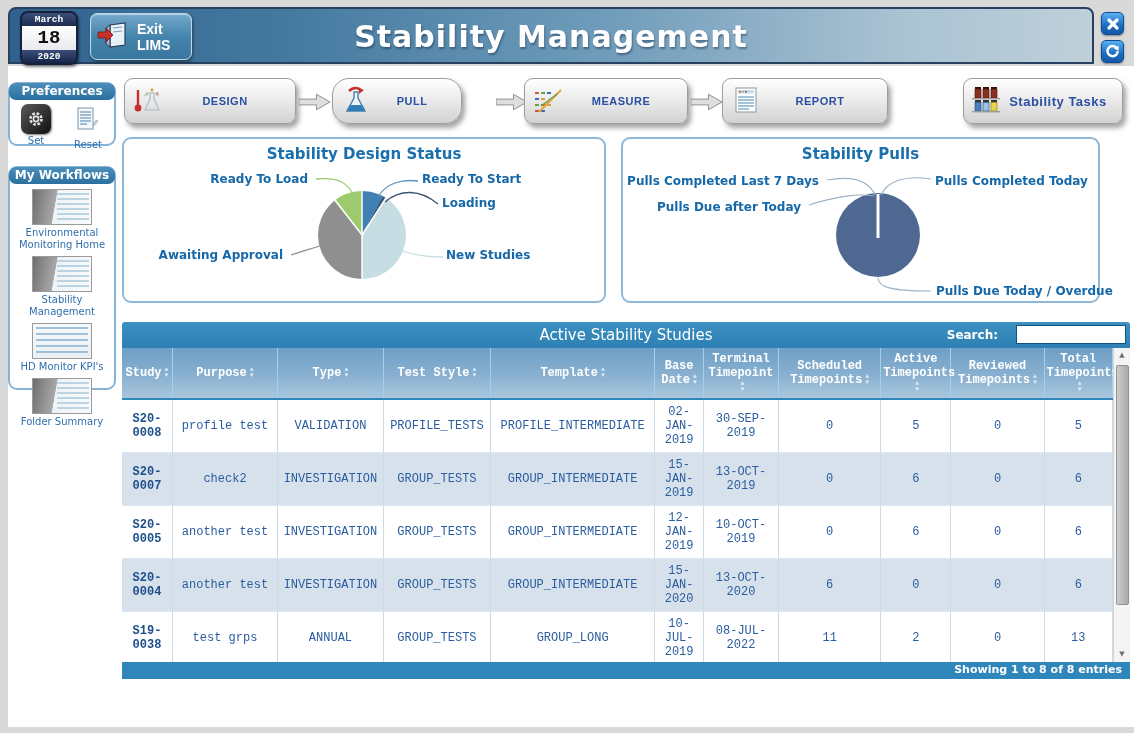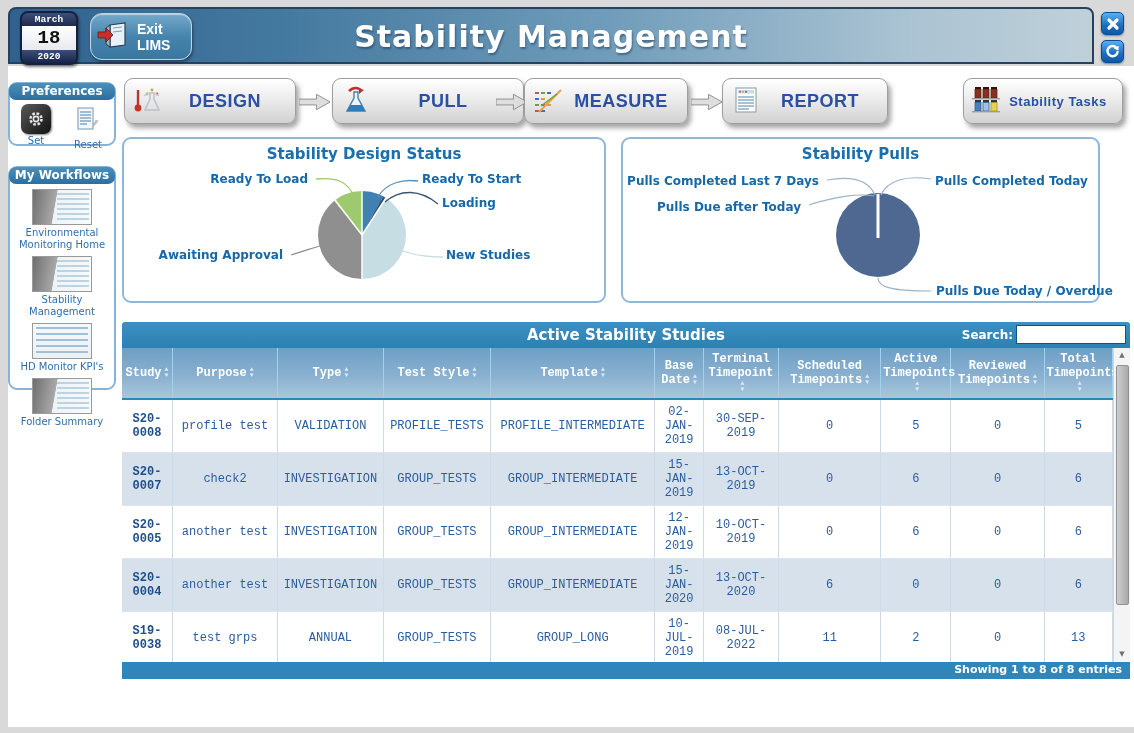--- a/index.html
+++ b/index.html
@@ -11,21 +11,21 @@
     background:linear-gradient(90deg,#30618f 0%,#44799f 25%,#6f9cba 55%,#a9c2d2 82%,#bfd0da 100%);
     border:2px solid #27415f;border-radius:8px 8px 0 0;box-sizing:border-box;}
   .app-title{position:absolute;left:0;right:0;top:10px;text-align:center;color:#ffffff;
     font-size:30px;font-weight:bold;letter-spacing:1px;text-shadow:1px 2px 2px rgba(20,40,70,.45);}
   .calendar{position:absolute;left:10px;top:2px;width:54px;height:50px;border:2px solid #15203c;border-radius:8px;
     background:#223457;overflow:hidden;box-shadow:1px 2px 3px rgba(0,0,0,.5);font-family:Liberation Mono, monospace;}
   .cal-month{height:13px;line-height:13px;text-align:center;color:#fff;font-size:9.5px;font-weight:bold;background:linear-gradient(#3b4f79,#1d2b4d);}
   .cal-day{height:24px;line-height:24px;text-align:center;color:#111;font-size:19px;font-weight:bold;background:linear-gradient(#ffffff,#e7e9ee);}
   .cal-year{height:13px;line-height:13px;text-align:center;color:#fff;font-size:9.5px;font-weight:bold;background:linear-gradient(#3b4f79,#16244a);}
   .exit-btn{position:absolute;left:80px;top:4px;width:102px;height:47px;display:flex;align-items:center;gap:6px;
-    background:linear-gradient(#74a9ca,#4584ad 50%,#3a779f);border:1px solid #bcd6e8;border-radius:12px;cursor:pointer;
+    background:linear-gradient(#74a9ca,#4584ad 50%,#3a779f);border:1px solid #bcd6e8;border-radius:7px;cursor:pointer;
     box-shadow:inset 0 1px 1px rgba(255,255,255,.5),1px 2px 3px rgba(0,0,0,.4);padding:2px 6px;box-sizing:border-box;}
   .exit-text{color:#fff;font-weight:bold;font-size:14px;line-height:16px;text-align:left;}
   .win-btn{position:absolute;left:1101px;width:23px;height:23px;border:1px solid #0c4c94;border-radius:5px;
     background:linear-gradient(#58b0f2,#1c6dc2 60%,#1257a5);cursor:pointer;padding:0;display:flex;align-items:center;justify-content:center;
     box-shadow:0 1px 2px rgba(0,0,0,.4);}
   .win-close{top:12px;} .win-refresh{top:40px;}
 
   
   .panel{position:absolute;background:#fff;border:2px solid #86b4d6;border-radius:9px;box-sizing:border-box;}
   .panel-head{margin:-1px -1px 0 -1px;height:17px;line-height:17px;border-radius:7px 7px 7px 7px;text-align:center;
@@ -42,37 +42,37 @@
   .thumb::after{content:"";position:absolute;right:2px;top:3px;width:32px;height:28px;
     background:repeating-linear-gradient(#bcd3e4 0 2px,transparent 2px 5px);}
   .thumb-kpi{background:linear-gradient(#f6f9fb,#eaf0f5);}
   .thumb-kpi::after{left:3px;width:52px;background:repeating-linear-gradient(#9fc0d8 0 2px,transparent 2px 6px);}
   .wf-label{font-size:10px;color:#2f6fae;text-align:center;line-height:12px;margin-top:2px;}
 
   
   .step-btn{position:absolute;top:78px;height:46px;border:1px solid #9e9e9e;border-radius:9px;cursor:pointer;
     background:linear-gradient(#ffffff,#ececec 45%,#d2d2d2);box-shadow:3px 4px 5px rgba(90,90,90,.55);
     display:flex;align-items:center;box-sizing:border-box;padding:0 8px;}
-  .step-label{flex:1;text-align:center;color:#2b4fa2;font-weight:bold;font-size:18px;letter-spacing:.5px;}
+  .step-label{flex:1;text-align:center;color:#2b4fa2;font-weight:bold;font-size:11px;letter-spacing:.5px;}
   .step-arrow{position:absolute;top:92px;}
   .tasks-btn{left:963px;width:160px;}
 
   
   .chart-panel{position:absolute;top:137px;height:166px;background:#fff;border:2px solid #8fb8d8;border-radius:9px;box-sizing:border-box;}
   .panel1{left:122px;width:484px;} .panel2{left:621px;width:479px;}
   .chart-title{position:absolute;left:0;right:0;top:6px;text-align:center;color:#1a6fad;font-size:15px;font-weight:bold;}
   .pie1{position:absolute;left:194px;top:52px;width:88px;height:88px;border-radius:50%;}
   .pie-label{position:absolute;color:#1668a8;font-size:12px;font-weight:bold;white-space:nowrap;}
   .leader{position:absolute;left:0;top:0;pointer-events:none;}
 
   
   .tbl{position:absolute;left:122px;top:322px;width:1008px;}
   .tbl-titlebar{height:26px;background:linear-gradient(#3d90c1,#2c80b2);border-radius:3px 3px 0 0;position:relative;}
-  .tbl-title{position:absolute;left:0;right:0;top:4px;text-align:center;color:#fff;font-size:15px;font-weight:bold;}
-  .search-wrap{position:absolute;right:4px;top:3px;display:flex;align-items:center;gap:3px;}
+  .tbl-title{position:absolute;left:0;right:0;top:4px;text-align:center;color:#fff;font-size:15px;font-weight:normal;}
+  .search-wrap{position:absolute;right:4px;top:3px;display:flex;align-items:center;gap:18px;}
   .search-label{color:#fff;font-size:12px;font-weight:bold;}
   .search-input{width:104px;height:17px;border:1px solid #14527f;background:#fff;font-size:12px;padding:0 2px;}
   table{border-collapse:collapse;table-layout:fixed;width:calc(100% - 17px);font-family:Liberation Mono, monospace;}
   thead th{background:linear-gradient(#6d9fc6,#89b0d0 55%,#a9c6dc);color:#fff;font-size:12px;font-weight:bold;
     border-right:1px solid #9fd2ec;border-bottom:2px solid #2e86ba;padding:4px 2px;vertical-align:middle;cursor:pointer;}
   .sortico{display:inline-block;vertical-align:middle;margin-left:3px;font-size:6.5px;line-height:5.5px;color:#d9ecf7;}
   tbody td{font-size:12px;color:#2a5d9f;text-align:center;border-right:1px solid #ccdbe8;border-bottom:1px solid #dde6ee;
     padding:5px 3px;vertical-align:middle;word-wrap:break-word;line-height:14px;}
   tbody tr.even{background:#d7e1eb;}
   tbody td.study{font-weight:bold;color:#1d4f8c;}
@@ -191,21 +191,21 @@
         <path d="M11,11 C15,7 21,6 26,11" fill="none" stroke="#c9c9c9" stroke-width="1.2"></path>
       </svg>
     </span>
     <span class="step-label">DESIGN</span>
   </button>
   <span class="step-arrow" style="left:299px;">
     <svg width="32" height="20" viewBox="0 0 33 18">
         <polygon points="0,6 18,6 18,1 32,9 18,17 18,12 0,12" fill="#dedede" stroke="#8f8f8f" stroke-width="1"></polygon>
       </svg>
   </span>
-  <button class="step-btn" style="left:332px;width:192px;">
+  <button class="step-btn" style="left:332px;width:130px;border-radius:17px;">
     <span>
       <svg width="30" height="30" viewBox="0 0 30 30">
         <path d="M13,7 L17,7 L17,13 L24,26 L6,26 L13,13 Z" fill="#eef5fa" stroke="#4a7fa8" stroke-width="1.4"></path>
         <path d="M9.5,20 L20.5,20 L24,26 L6,26 Z" fill="#2e7cb8"></path>
         <path d="M8,6 C12,2 18,2 20,6" fill="none" stroke="#c62f2a" stroke-width="2.6"></path>
         <polygon points="18,3 23,5 18,9" fill="#c62f2a"></polygon>
       </svg>
     </span>
     <span class="step-label">PULL</span>
   </button>

